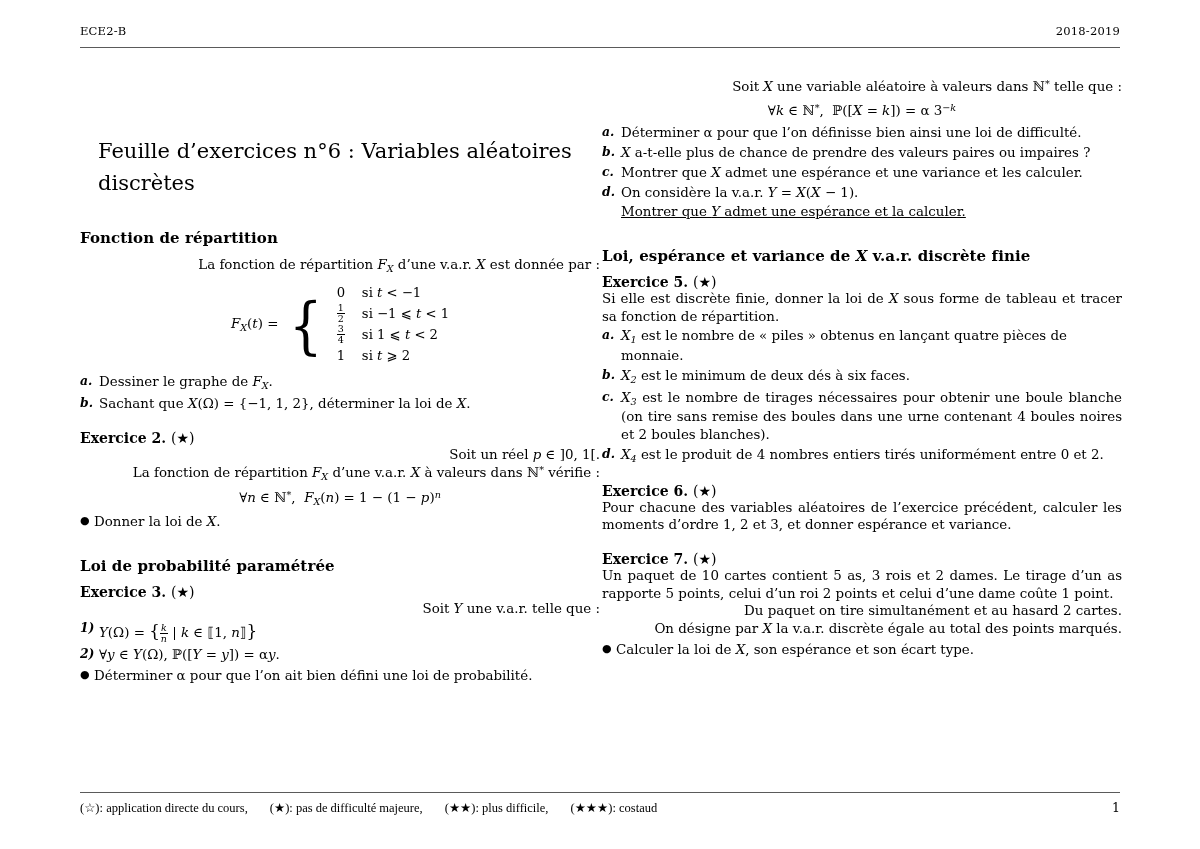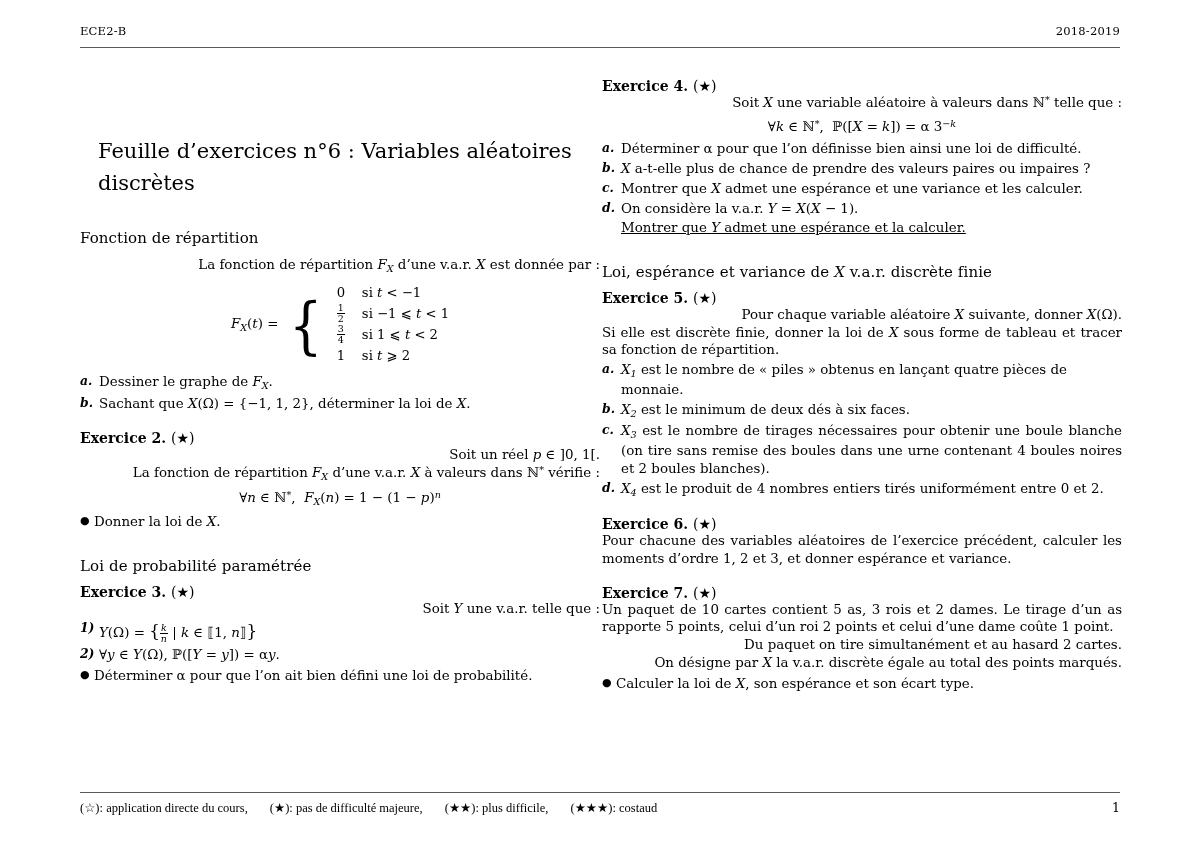--- a/index.html
+++ b/index.html
@@ -84,21 +84,21 @@
 
   .doc-title {
     font-size: 21px;
     line-height: 1.5;
     margin: 58px 18px 0 18px;
     font-weight: normal;
   }
 
   h2.section {
     font-size: 15px;
-    font-weight: normal;
+    font-weight: bold;
     margin: 0;
     padding: 0;
     letter-spacing: 0.1px;
   }
 
   .ex-head {
     font-size: 14px;
     font-weight: bold;
     margin: 0;
   }
@@ -304,24 +304,20 @@
     </div>
     <div class="bullet-item">
       <span class="bullet-mark">●</span>
       <span class="item-body nojust">Déterminer α pour que l’on ait bien défini une loi de probabilité.</span>
     </div>
 
   </div>
 
   <div class="col col-right">
 
-    <div class="ex-head">
-      <span>Exercice 4.</span>
-      <span class="stars">(★)</span>
-    </div>
     <p class="t nojust">Soit <span class="mi">X</span> une variable aléatoire à valeurs dans ℕ<span class="sup">*</span> telle que&nbsp;:</p>
     <div class="eq">∀<span class="mi">k</span> ∈ ℕ<span class="sup">*</span>,&nbsp; ℙ([<span class="mi">X</span> = <span class="mi">k</span>]) = α 3<span class="sup">−<span class="mi">k</span></span></div>
     <div class="items">
       <div class="item">
         <span class="item-mark">a.</span>
         <span class="item-body nojust">Déterminer α pour que l’on définisse bien ainsi une loi de difficulté.</span>
       </div>
       <div class="item">
         <span class="item-mark">b.</span>
         <span class="item-body nojust"><span class="mi">X</span> a-t-elle plus de chance de prendre des valeurs paires ou impaires&nbsp;?</span>
@@ -342,21 +338,20 @@
     <div class="gap-lg"></div>
 
     <h2 class="section">Loi, espérance et variance de <span class="mi">X</span> v.a.r. discrète finie</h2>
 
     <div class="gap-sm"></div>
 
     <div class="ex-head">
       <span>Exercice 5.</span>
       <span class="stars">(★)</span>
     </div>
-    <p class="t nojust">Pour chaque variable aléatoire <span class="mi">X</span> suivante, donner <span class="mi">X</span>(Ω).</p>
     <p class="t">Si elle est discrète finie, donner la loi de <span class="mi">X</span> sous forme de tableau et tracer sa fonction de répartition.</p>
     <div class="items">
       <div class="item">
         <span class="item-mark">a.</span>
         <span class="item-body nojust"><span class="mi">X</span><span class="sub">1</span> est le nombre de «&nbsp;piles&nbsp;» obtenus en lançant quatre pièces de monnaie.</span>
       </div>
       <div class="item">
         <span class="item-mark">b.</span>
         <span class="item-body nojust"><span class="mi">X</span><span class="sub">2</span> est le minimum de deux dés à six faces.</span>
       </div>

